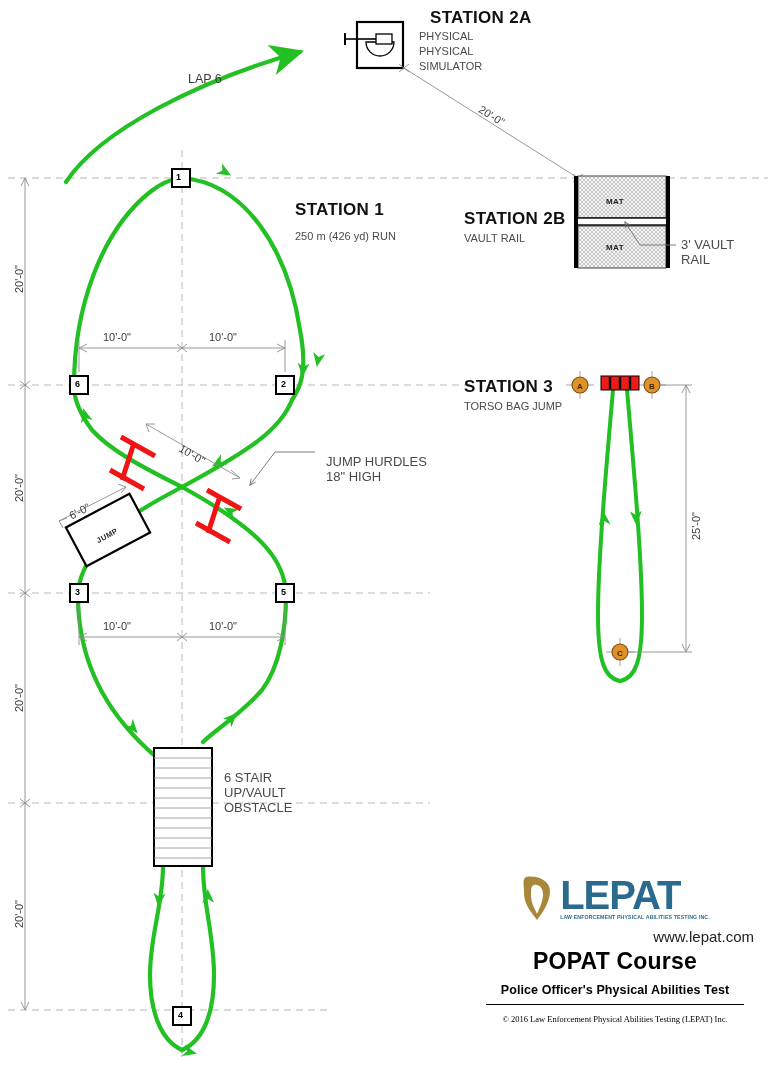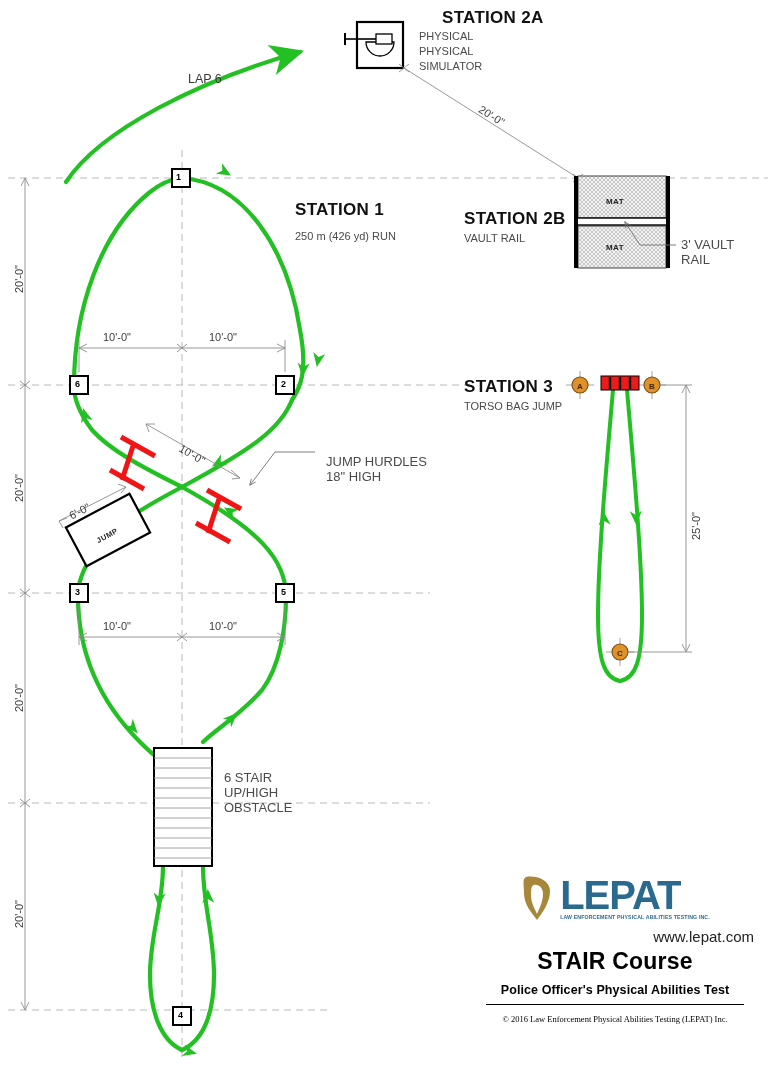--- a/index.html
+++ b/index.html
@@ -293,21 +293,21 @@
     </g>
   </g>
 
 </svg>
 
 <div class="txt lap" style="left:188px;top:72px;">LAP 6</div>
 
 <div class="txt h-station" style="left:295px;top:200px;">STATION 1</div>
 <div class="txt h-sub" style="left:295px;top:229px;">250 m (426 yd) RUN</div>
 
-<div class="txt h-station" style="left:442px;top:8px;">STATION 2A</div>
+<div class="txt h-station" style="left:430px;top:8px;">STATION 2A</div>
 <div class="txt h-sub" style="left:419px;top:29px;">PHYSICAL</div>
 <div class="txt h-sub" style="left:419px;top:44px;">PHYSICAL</div>
 <div class="txt h-sub" style="left:419px;top:59px;">SIMULATOR</div>
 
 <div class="txt dimtxt" style="left:483px;top:103px;transform:rotate(32deg);transform-origin:left top;">20'-0"</div>
 
 <div class="txt h-station" style="left:464px;top:209px;">STATION 2B</div>
 <div class="txt h-sub" style="left:464px;top:231px;">VAULT RAIL</div>
 <div class="txt mattxt" style="left:606px;top:197px;">MAT</div>
 <div class="txt mattxt" style="left:606px;top:243px;">MAT</div>
@@ -315,21 +315,21 @@
 <div class="txt note" style="left:681px;top:252px;">RAIL</div>
 
 <div class="txt h-station" style="left:464px;top:377px;">STATION 3</div>
 <div class="txt h-sub" style="left:464px;top:399px;">TORSO BAG JUMP</div>
 <div class="txt dimtxt" style="left:690px;top:540px;transform:rotate(-90deg);transform-origin:left top;">25'-0"</div>
 
 <div class="txt note" style="left:326px;top:454px;">JUMP HURDLES</div>
 <div class="txt note" style="left:326px;top:469px;">18" HIGH</div>
 
 <div class="txt note" style="left:224px;top:770px;">6 STAIR</div>
-<div class="txt note" style="left:224px;top:785px;">UP/HIGH</div>
+<div class="txt note" style="left:224px;top:785px;">UP/VAULT</div>
 <div class="txt note" style="left:224px;top:800px;">OBSTACLE</div>
 
 <div class="txt jumptxt" style="left:95px;top:537px;transform:rotate(-28deg);transform-origin:left top;">JUMP</div>
 
 <div class="txt dimtxt" style="left:13px;top:293px;transform:rotate(-90deg);transform-origin:left top;">20'-0"</div>
 <div class="txt dimtxt" style="left:13px;top:502px;transform:rotate(-90deg);transform-origin:left top;">20'-0"</div>
 <div class="txt dimtxt" style="left:13px;top:712px;transform:rotate(-90deg);transform-origin:left top;">20'-0"</div>
 <div class="txt dimtxt" style="left:13px;top:928px;transform:rotate(-90deg);transform-origin:left top;">20'-0"</div>
 
 <div class="txt dimtxt" style="left:103px;top:331px;">10'-0"</div>
@@ -355,19 +355,19 @@
         <path d="M6,2 C18,0 30,6 30,16 C30,28 22,38 17,45 C12,38 4,30 4,18 C4,10 2,4 6,2 Z" fill="#a8873a"></path>
         <path d="M14,10 C19,9 23,13 23,19 C23,27 19,34 17,39 C15,34 11,28 11,20 C11,15 11,11 14,10 Z" fill="#ffffff"></path>
       </svg>
     </div>
     <div class="logo-text">
       <div class="lepat-word">LEPAT</div>
       <div class="lepat-tag">LAW ENFORCEMENT PHYSICAL ABILITIES TESTING INC.</div>
     </div>
   </div>
   <div class="web">www.lepat.com</div>
-  <div class="course-title">STAIR Course</div>
+  <div class="course-title">POPAT Course</div>
   <div class="course-sub">Police Officer's Physical Abilities Test</div>
   <div class="tb-rule"></div>
   <div class="copy">© 2016 Law Enforcement Physical Abilities Testing (LEPAT) Inc.</div>
 </div>
 
 </div>
 
 </body></html>

